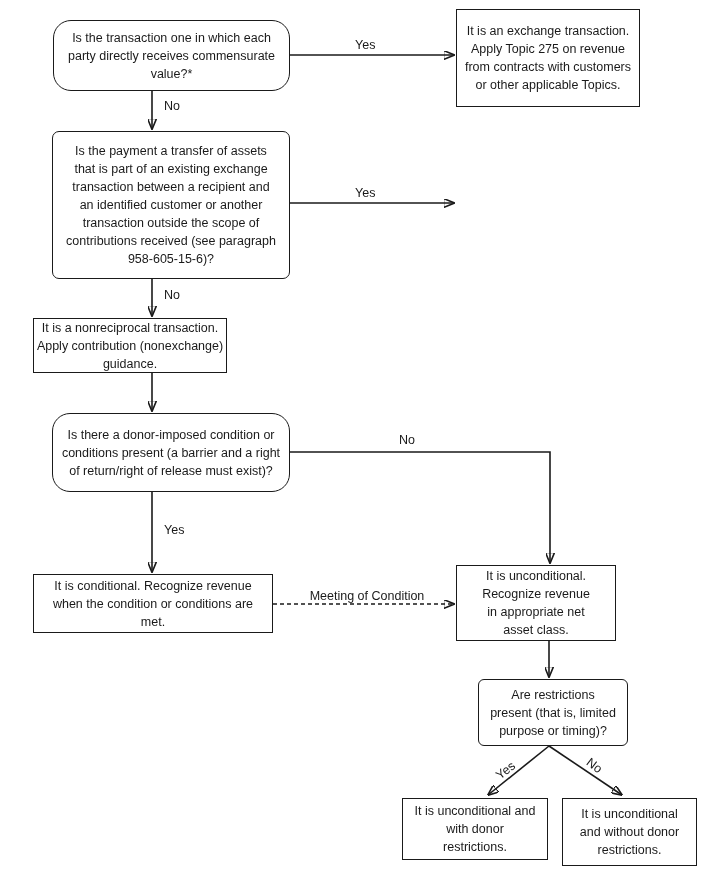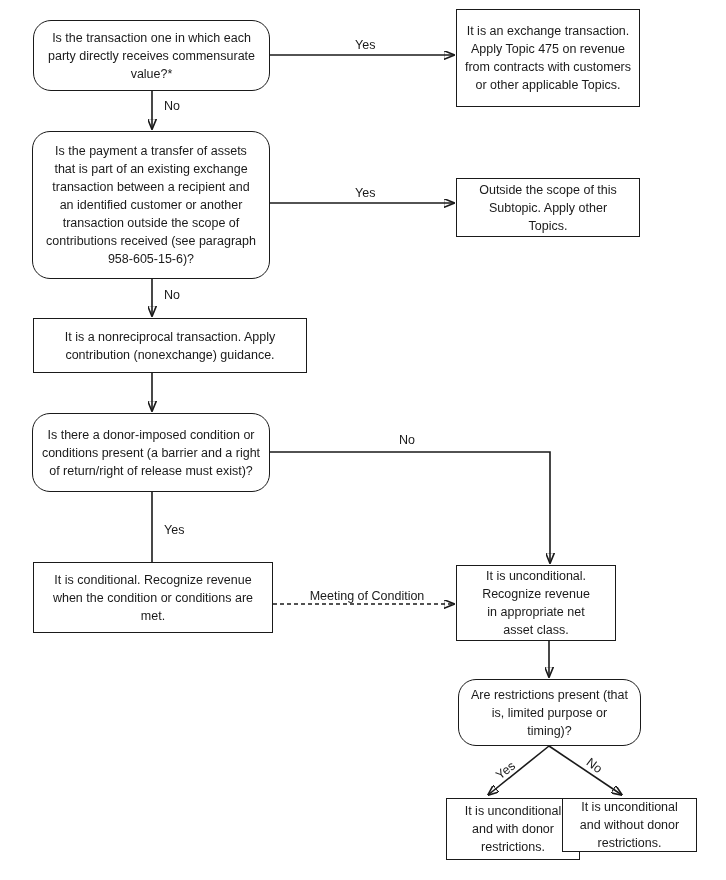--- a/index.html
+++ b/index.html
@@ -21,21 +21,21 @@
     display: flex;
     align-items: center;
     justify-content: center;
     text-align: center;
     border: 1.6px solid #1a1a1a;
     background: #ffffff;
     font-size: 12.5px;
     line-height: 18px;
     color: #1a1a1a;
   }
-  .node.rounded { border-radius: 18px; }
+  .node.rounded { border-radius: 18px; margin-left: 20px; }
   .edge-label {
     position: absolute;
     font-size: 12.5px;
     line-height: 15px;
     color: #1a1a1a;
     white-space: nowrap;
   }
   .edge-label.center { text-align: center; margin-top: 8px; }
   .edge-label.rot-left  { transform: translate(-50%, -50%) rotate(-38deg); }
   .edge-label.rot-right { transform: translate(-50%, -50%) rotate(37deg); }
@@ -62,56 +62,53 @@
     <path d="M549,641 L549,677" marker-end="url(#arrow)"></path>
     <path d="M549,746 L488,795" marker-end="url(#arrow)"></path>
     <path d="M549,746 L622,795" marker-end="url(#arrow)"></path>
   </svg>
 
   <div class="node rounded" style="left:33px; top:20px; width:237px; height:71px; padding:0 8px;">
     <span>Is the transaction one in which each party directly receives commensurate value?*</span>
   </div>
 
   <div class="node" style="left:456px; top:9px; width:184px; height:98px; padding:0 5px;">
-    <span>It is an exchange transaction. Apply Topic 475 on revenue from contracts with customers or other applicable Topics.</span>
+    <span>It is an exchange transaction. Apply Topic 275 on revenue from contracts with customers or other applicable Topics.</span>
   </div>
 
-  <div class="node rounded" style="left:32px; top:131px; width:238px; height:148px; padding:0 12px;">
+  <div class="node rounded" style="left:32px; top:131px; width:238px; height:148px; padding:0 12px;border-radius:7px;">
     <span>Is the payment a transfer of assets that is part of an existing exchange transaction between a recipient and an identified customer or another transaction outside the scope of contributions received (see paragraph 958-605-15-6)?</span>
   </div>
 
-  <div class="node" style="left:456px; top:178px; width:184px; height:59px; padding:0 16px;">
-    <span>Outside the scope of this Subtopic. Apply other Topics.</span>
-  </div>
 
-  <div class="node" style="left:33px; top:318px; width:274px; height:55px; padding:0 2px;">
+  <div class="node" style="left:33px; top:318px; width:194px; height:55px; padding:0 2px;">
     <span>It is a nonreciprocal transaction. Apply contribution (nonexchange) guidance.</span>
   </div>
 
   <div class="node rounded" style="left:32px; top:413px; width:238px; height:79px; padding:16px 5px;">
     <span>Is there a donor-imposed condition or conditions present (a barrier and a right of return/right of release must exist)?</span>
   </div>
 
-  <div class="node" style="left:33px; top:562px; width:240px; height:71px; padding:0 9px;">
+  <div class="node" style="left:33px; top:574px; width:240px; height:59px; padding:0 9px;">
     <span>It is conditional. Recognize revenue when the condition or conditions are met.</span>
   </div>
 
   <div class="node" style="left:456px; top:565px; width:160px; height:76px; padding:0 24px;">
     <span>It is unconditional. Recognize revenue in appropriate net asset class.</span>
   </div>
 
-  <div class="node rounded" style="left:458px; top:679px; width:183px; height:67px; padding:9px 10px; border-radius:18px;">
+  <div class="node rounded" style="left:458px; top:679px; width:150px; height:67px; padding:9px 10px; border-radius:6px;">
     <span>Are restrictions present (that is, limited purpose or timing)?</span>
   </div>
 
-  <div class="node" style="left:402px; top:798px; width:134px; height:62px; padding:0 10px;margin-left:44px;">
+  <div class="node" style="left:402px; top:798px; width:146px; height:62px; padding:0 10px;">
     <span>It is unconditional and with donor restrictions.</span>
   </div>
 
-  <div class="node" style="left:562px; top:798px; width:135px; height:54px; padding:0 8px;">
+  <div class="node" style="left:562px; top:798px; width:135px; height:68px; padding:0 8px;">
     <span>It is unconditional and without donor restrictions.</span>
   </div>
 
   <div class="edge-label" style="left:355px; top:38px;">Yes</div>
 
   <div class="edge-label" style="left:164px; top:99px;">No</div>
 
   <div class="edge-label" style="left:355px; top:186px;">Yes</div>
 
   <div class="edge-label" style="left:164px; top:288px;">No</div>

